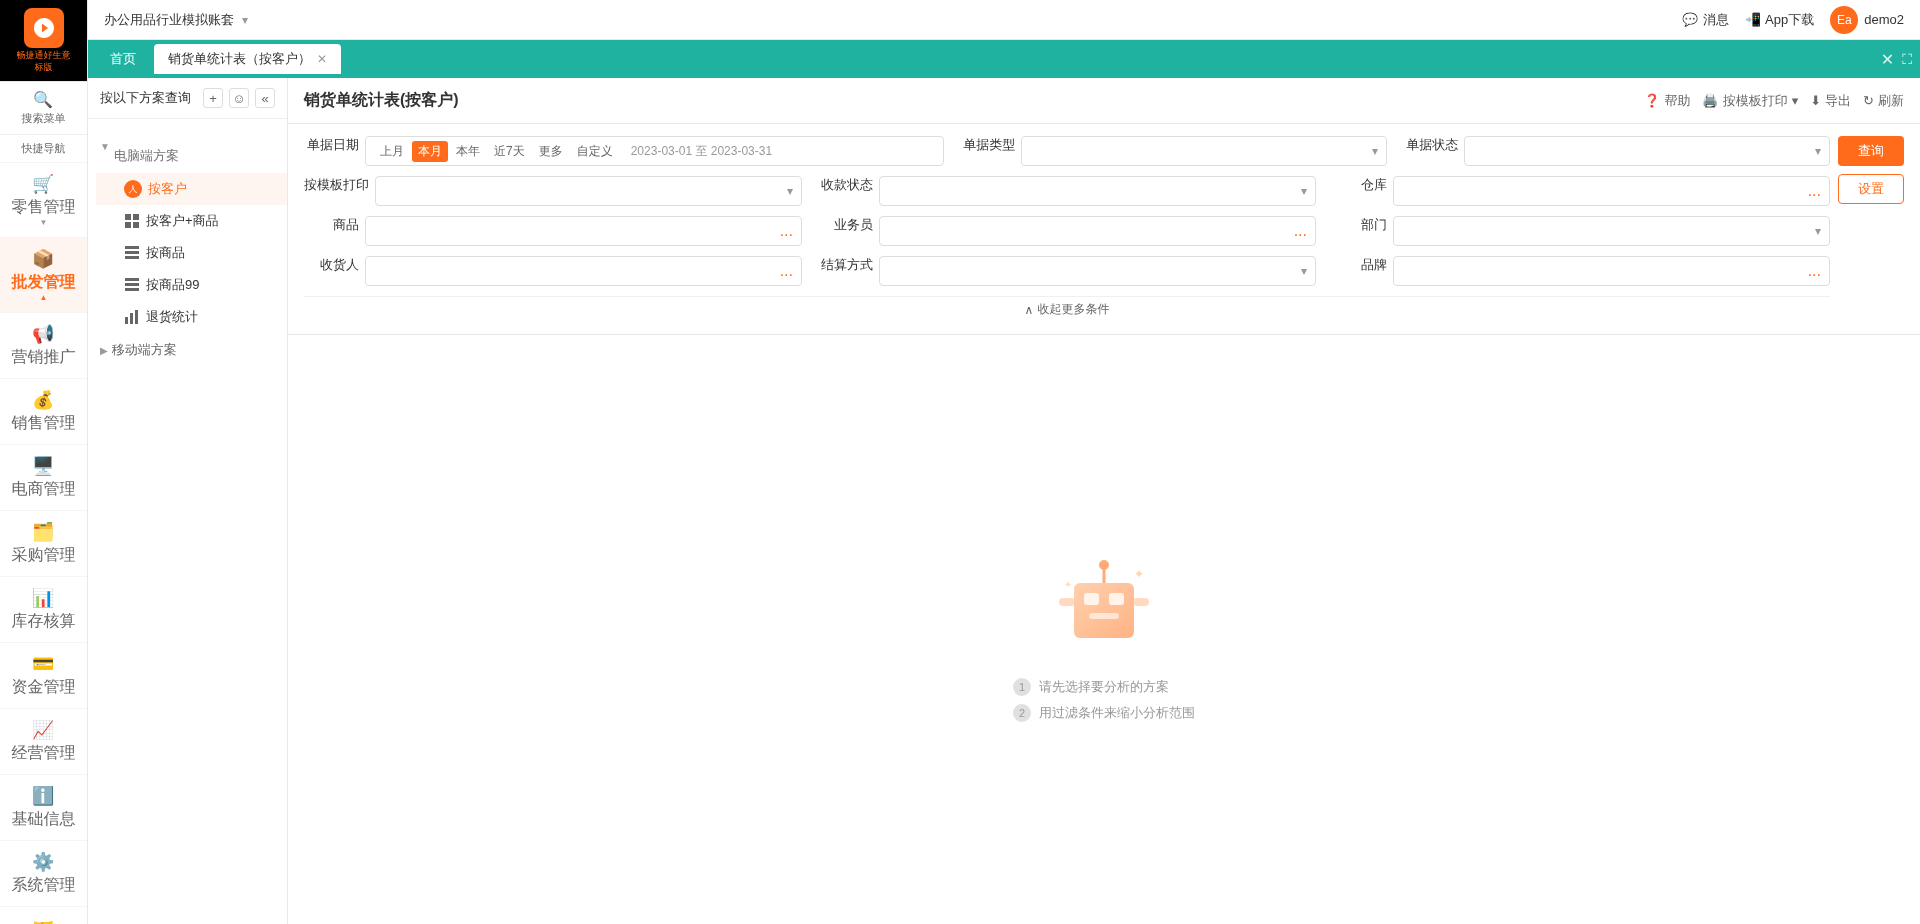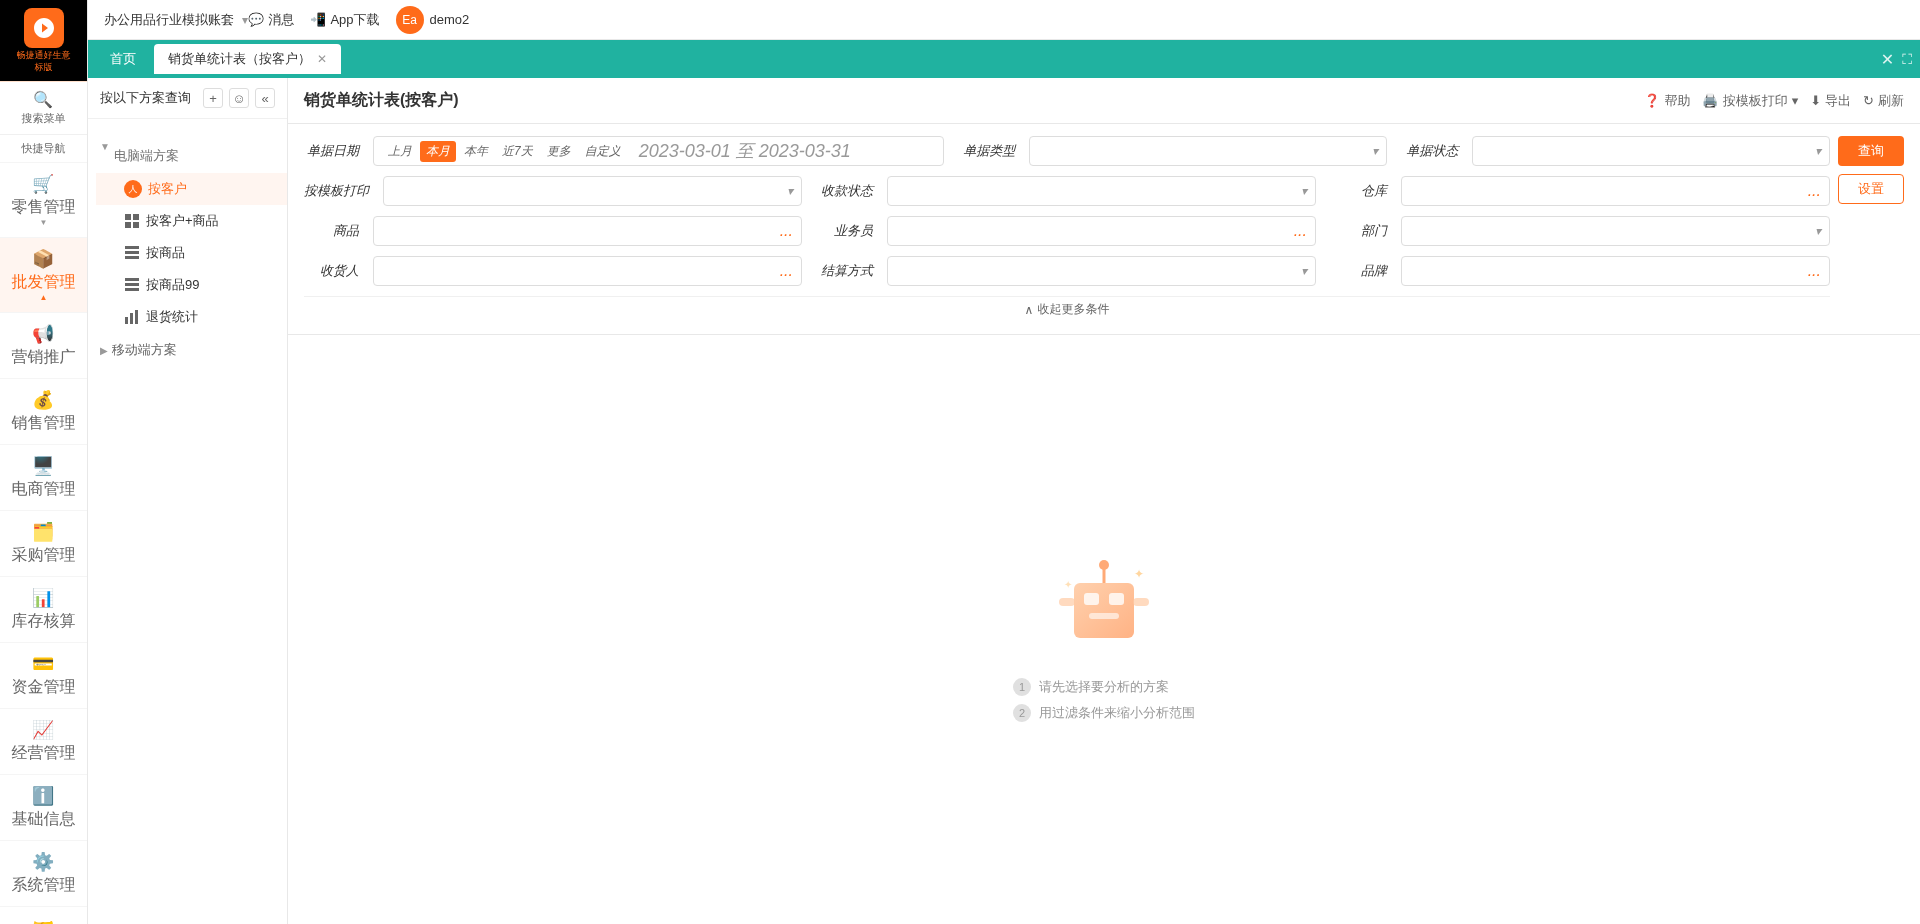--- a/index.html
+++ b/index.html
@@ -14,21 +14,21 @@
     .sidebar-nav-item { width: 100%; padding: 10px 0; display: flex; flex-direction: column; align-items: center; cursor: pointer; border-bottom: 1px solid #f5f5f5; }
     .sidebar-nav-icon { font-size: 18px; margin-bottom: 2px; color: #666; }
     .sidebar-nav-label { font-size: 16px; color: #666; }
     .sidebar-nav-item.has-arrow { position: relative; }
     .arrow-indicator { font-size: 8px; color: #999; }
 
     
     .main { flex: 1; display: flex; flex-direction: column; overflow: hidden; }
 
     
-    .header { background: #fff; height: 40px; display: flex; align-items: center; justify-content: flex-start; padding: 0 16px; border-bottom: 1px solid #e8e8e8; flex-shrink: 0; }
+    .header { background: #fff; height: 40px; display: flex; align-items: center; justify-content: space-between; padding: 0 16px; border-bottom: 1px solid #e8e8e8; flex-shrink: 0; }
     .header-left { display: flex; align-items: center; gap: 8px; }
     .header-title { font-size: 13px; color: #333; }
     .header-dropdown { color: #999; font-size: 12px; cursor: pointer; }
     .header-right { display: flex; align-items: center; gap: 16px; }
     .header-btn { display: flex; align-items: center; gap: 4px; font-size: 13px; color: #333; cursor: pointer; }
     .header-avatar { width: 28px; height: 28px; border-radius: 50%; background: #ff6b1a; display: flex; align-items: center; justify-content: center; color: #fff; font-size: 12px; }
 
     
     .tab-bar { background: #20b2a0; height: 38px; display: flex; align-items: center; padding: 0 8px; gap: 4px; flex-shrink: 0; }
     .tab-item { padding: 6px 14px; border-radius: 4px 4px 0 0; font-size: 13px; cursor: pointer; display: flex; align-items: center; gap: 6px; color: rgba(255,255,255,0.85); }
@@ -62,30 +62,30 @@
     
     .page-header { background: #fff; padding: 12px 16px; display: flex; align-items: center; justify-content: space-between; border-bottom: 1px solid #e8e8e8; flex-shrink: 0; }
     .page-title { font-size: 16px; font-weight: bold; color: #333; }
     .page-header-actions { display: flex; align-items: center; gap: 12px; }
     .page-action-btn { display: flex; align-items: center; gap: 4px; font-size: 13px; color: #666; cursor: pointer; }
 
     
     .filter-area { background: #fff; padding: 12px 16px; border-bottom: 1px solid #e8e8e8; flex-shrink: 0; }
     .filter-row { display: flex; align-items: center; gap: 16px; margin-bottom: 10px; }
     .filter-row:last-child { margin-bottom: 0; }
-    .filter-item { display: flex; align-items: center; gap: 14px; flex: 1; font-style: italic; }
+    .filter-item { display: flex; align-items: flex-start; gap: 6px; flex: 1; }
     .filter-label { font-size: 13px; color: #333; white-space: nowrap; min-width: 55px; text-align: right; }
     .filter-control { flex: 1; height: 30px; border: 1px solid #ddd; border-radius: 4px; padding: 0 8px; font-size: 13px; color: #333; display: flex; align-items: center; justify-content: space-between; cursor: pointer; }
     .filter-control-dots { color: #ff6b1a; font-size: 16px; }
     .filter-control-arrow { color: #999; font-size: 12px; }
     .date-control { display: flex; align-items: center; gap: 4px; height: 30px; border: 1px solid #ddd; border-radius: 4px; padding: 8px 8px; cursor: pointer; flex: 1; }
     .date-tabs { display: flex; gap: 2px; }
     .date-tab { padding: 2px 6px; font-size: 12px; color: #666; cursor: pointer; border-radius: 3px; }
     .date-tab.active { background: #ff6b1a; color: #fff; }
-    .date-range { font-size: 18px; color: #999; }
+    .date-range { font-size: 12px; color: #999; }
 
     .collapse-btn { display: flex; align-items: center; justify-content: center; padding: 4px 0; cursor: pointer; color: #666; font-size: 12px; gap: 4px; border-top: 1px solid #f0f0f0; margin-top: 4px; }
 
     
     .action-bar { display: flex; gap: 8px; flex-direction: column; flex-shrink: 0; padding: 0; }
     .btn-query { background: #ff6b1a; color: #fff; border: none; border-radius: 4px; padding: 0 20px; height: 30px; font-size: 13px; cursor: pointer; white-space: nowrap; }
     .btn-settings { background: #fff; color: #ff6b1a; border: 1px solid #ff6b1a; border-radius: 4px; padding: 0 16px; height: 30px; font-size: 13px; cursor: pointer; white-space: nowrap; }
 
     
     .empty-state { flex: 1; display: flex; flex-direction: column; align-items: center; justify-content: center; background: #fff; }
@@ -123,21 +123,21 @@
     <div style="font-size:11px;color:#666;">快捷导航</div>
   </div>
 
   <div class="sidebar-nav-item has-arrow">
     <div class="sidebar-nav-icon">🛒</div>
     <div class="sidebar-nav-label">零售管理</div>
     <div class="arrow-indicator">▼</div>
   </div>
   <div class="sidebar-nav-item has-arrow" style="background:#fff5f0;">
     <div class="sidebar-nav-icon" style="color:#ff6b1a;">📦</div>
-    <div class="sidebar-nav-label" style="color:#ff6b1a;">批发管理</div>
+    <div class="sidebar-nav-label" style="color:#ff6b1a;font-weight:bold;">批发管理</div>
     <div class="arrow-indicator" style="color:#ff6b1a;">▲</div>
   </div>
   <div class="sidebar-nav-item">
     <div class="sidebar-nav-icon">📢</div>
     <div class="sidebar-nav-label">营销推广</div>
   </div>
   <div class="sidebar-nav-item">
     <div class="sidebar-nav-icon">💰</div>
     <div class="sidebar-nav-label">销售管理</div>
   </div>

